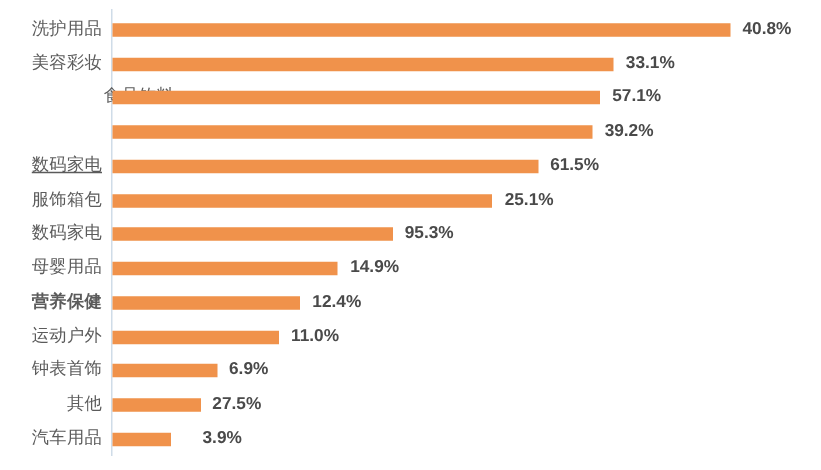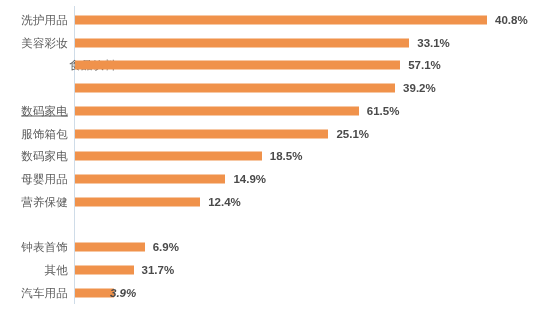--- a/index.html
+++ b/index.html
@@ -121,51 +121,58 @@
         <div class="bar-track">
           <div class="bar" title="服饰箱包 25.1%" style="width: 253.461px; background: rgb(240, 146, 75);"></div>
         </div>
         <div class="val-label" style="left: 336.461px; color: rgb(74, 74, 74);">25.1%</div>
       </div>
       <div class="chart-row" style="top: 145px;">
         <div class="cat-label" style="color: rgb(91, 91, 91);">数码家电</div>
         <div class="bar-track">
           <div class="bar" title="水果生鲜 18.5%" style="width: 186.814px; background: rgb(240, 146, 75);"></div>
         </div>
-        <div class="val-label" style="left: 269.814px; color: rgb(74, 74, 74);">18.5%</div>
+        <div class="val-label" style="left: 269.814px; color: rgb(74, 74, 74);">95.3%</div>
       </div>
       <div class="chart-row" style="top: 167.75px;">
         <div class="cat-label" style="color: rgb(91, 91, 91);">母婴用品</div>
         <div class="bar-track">
           <div class="bar" title="母婴用品 14.9%" style="width: 150.461px; background: rgb(240, 146, 75);"></div>
         </div>
         <div class="val-label" style="left: 233.461px; color: rgb(74, 74, 74);">14.9%</div>
       </div>
       <div class="chart-row" style="top: 190.5px;">
-        <div class="cat-label" style="color: rgb(91, 91, 91);">营养保健</div>
+        <div class="cat-label" style="color: rgb(91, 91, 91); font-weight: bold;">营养保健</div>
         <div class="bar-track">
           <div class="bar" title="营养保健 12.4%" style="width: 125.216px; background: rgb(240, 146, 75);"></div>
         </div>
         <div class="val-label" style="left: 208.216px; color: rgb(74, 74, 74);">12.4%</div>
+      </div>
+      <div class="chart-row" style="top: 213.25px;">
+        <div class="cat-label" style="color: rgb(91, 91, 91);">运动户外</div>
+        <div class="bar-track">
+          <div class="bar" title="运动户外 11.0%" style="width: 111.078px; background: rgb(240, 146, 75);"></div>
+        </div>
+        <div class="val-label" style="left: 194.078px; color: rgb(74, 74, 74);">11.0%</div>
       </div>
       <div class="chart-row" style="top: 236px;">
         <div class="cat-label" style="color: rgb(91, 91, 91);">钟表首饰</div>
         <div class="bar-track">
           <div class="bar" title="钟表首饰 6.9%" style="width: 69.6765px; background: rgb(240, 146, 75);"></div>
         </div>
         <div class="val-label" style="left: 152.676px; color: rgb(74, 74, 74); text-align: right;">6.9%</div>
       </div>
       <div class="chart-row" style="top: 258.75px;">
         <div class="cat-label" style="color: rgb(91, 91, 91);">其他</div>
         <div class="bar-track">
           <div class="bar" title="其他 5.8%" style="width: 58.5686px; background: rgb(240, 146, 75);"></div>
         </div>
-        <div class="val-label" style="left: 141.569px; color: rgb(74, 74, 74);">31.7%</div>
+        <div class="val-label" style="left: 141.569px; color: rgb(74, 74, 74);">27.5%</div>
       </div>
       <div class="chart-row" style="top: 281.5px;">
         <div class="cat-label" style="color: rgb(91, 91, 91);">汽车用品</div>
         <div class="bar-track">
           <div class="bar" title="汽车用品 3.9%" style="width: 39.3824px; background: rgb(240, 146, 75);"></div>
         </div>
-        <div class="val-label" style="left: 110px; color: rgb(74, 74, 74); font-style: italic;">3.9%</div>
+        <div class="val-label" style="left: 135px; color: rgb(74, 74, 74);">3.9%</div>
       </div>
     </div>
 </div>
 
 </body></html>

